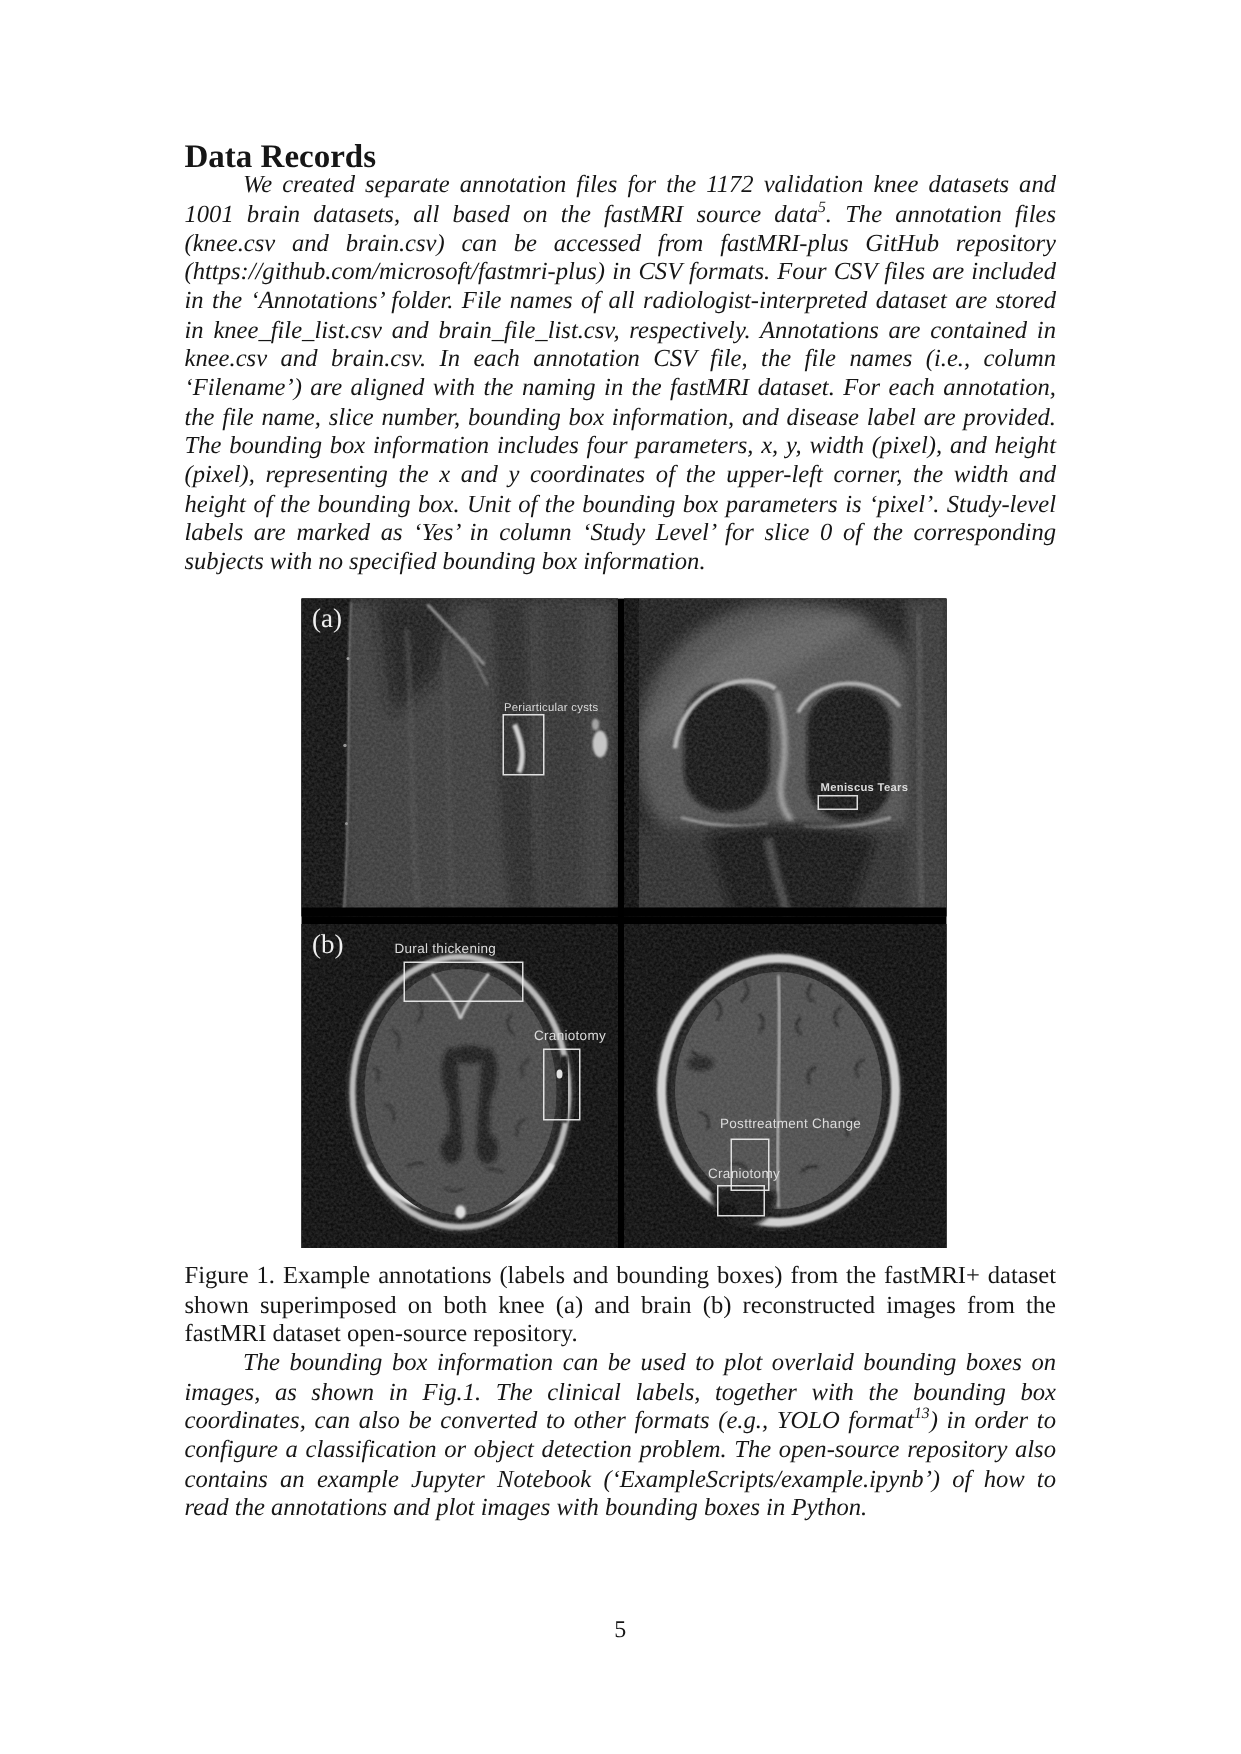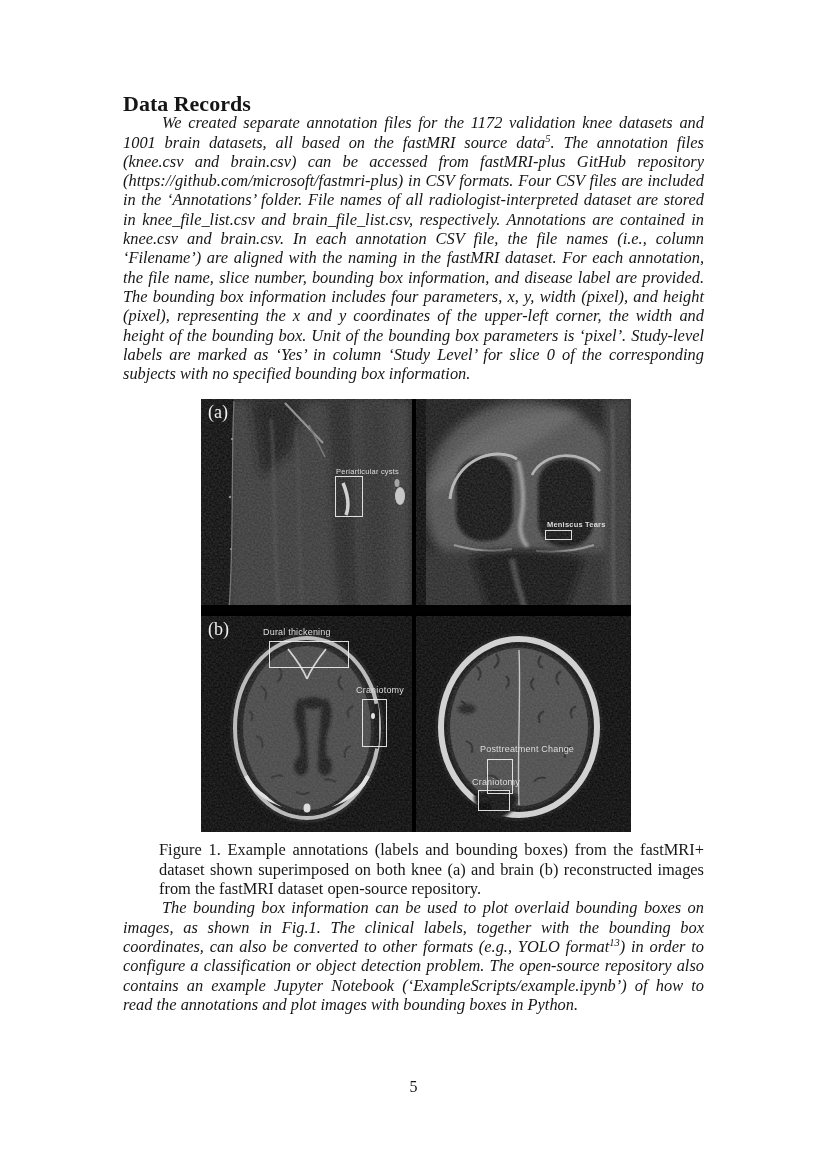--- a/index.html
+++ b/index.html
@@ -27,21 +27,21 @@
     font-family:"Liberation Serif", serif; font-size:18px;
   }
   .ann-label {
     position:absolute; color:#dcdcdc; white-space:nowrap;
     font-family:"Liberation Sans", sans-serif; letter-spacing:0.2px;
   }
   .ann-sm { font-size:7.5px; }
   .ann-md { font-size:9px; }
   .bbox { position:absolute; border:1px solid rgba(238,238,238,0.92); }
 
-  .caption { font-size:16.4px; line-height:19.3px; text-align:justify;margin-left:36px; }
+  .caption { font-size:16.4px; line-height:19.3px; text-align:justify; }
   .page-number {
     position:absolute; left:0; top:1078px; width:827px;
     text-align:center; font-size:16px;
   }
   .svgdefs { position:absolute; width:0; height:0; overflow:hidden; }
 </style>
 </head>
 <body>
 
 <svg class="svgdefs" aria-hidden="true">

